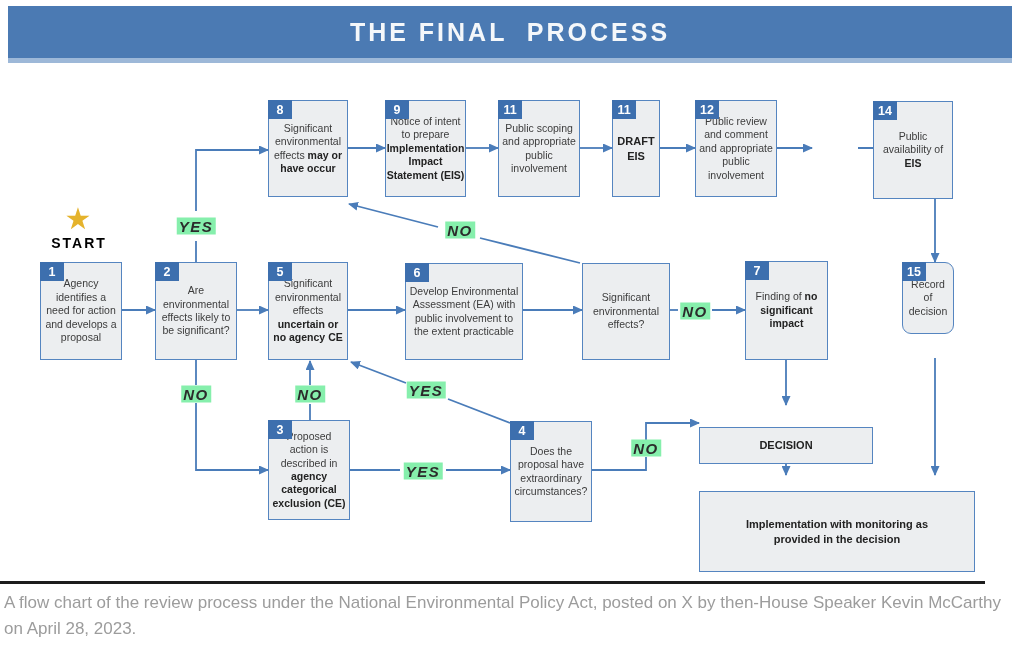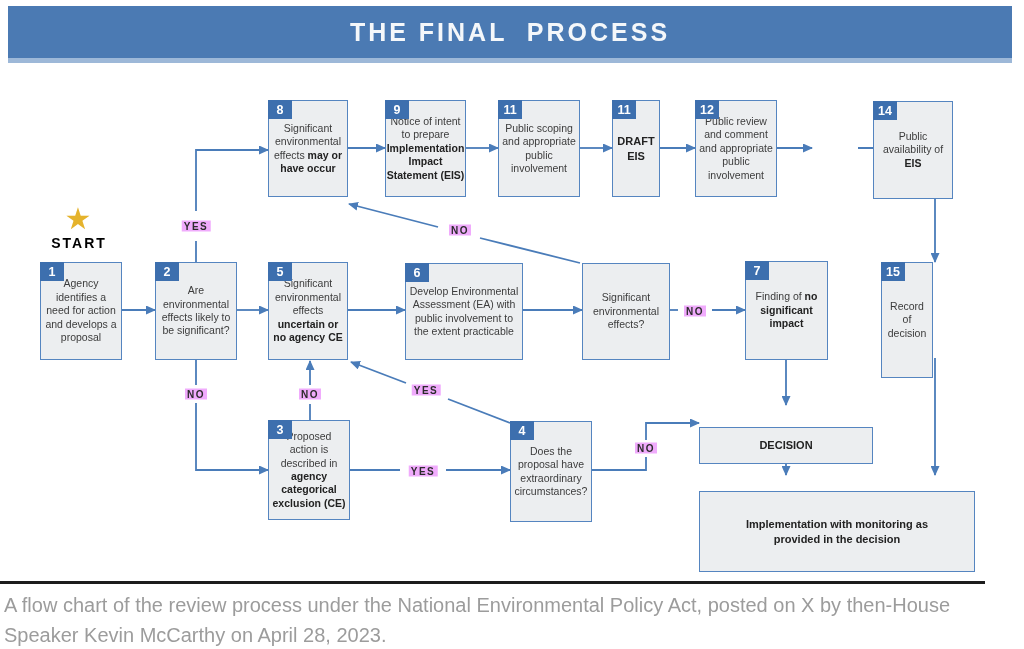--- a/index.html
+++ b/index.html
@@ -16,35 +16,35 @@
   .box{position:absolute;box-sizing:border-box;background:#eceef0;border:1.5px solid #5585c0;
        display:flex;align-items:center;justify-content:center;text-align:center;
        font-size:10.5px;line-height:1.28;color:#3c3c3c;padding:3px 3px;}
   .box b{color:#222;}
   .badge{position:absolute;top:-1px;left:-1px;min-width:20px;height:19px;padding:0 2px;
          background:#3d6fae;color:#fff;font-size:12.5px;font-weight:700;
          display:flex;align-items:center;justify-content:center;}
   .bold-box{font-weight:700;font-size:11px;color:#222;}
 
   
-  .lbl{position:absolute;transform:translate(-50%,-50%);font-size:10px;font-weight:700;
-       letter-spacing:1.5px;color:#2b2b2b;background:#f0abfc;padding:0 2px;}
+  .lbl{position:absolute;transform:translate(-50%,-50%);font-size:15px;font-weight:700;
+       letter-spacing:1.5px;color:#2b2b2b;background:#86efac;padding:0 2px;font-style:italic;}
 
   
   .star{position:absolute;left:78px;top:219px;transform:translate(-50%,-50%);
         font-size:30px;color:#e5b32c;line-height:1;}
   .start-lbl{position:absolute;left:79px;top:243px;transform:translate(-50%,-50%);
         font-size:14px;font-weight:700;letter-spacing:2px;color:#000000;}
 
   
   #arrows{position:absolute;left:0;top:0;width:1024px;height:649px;pointer-events:none;}
 
   
   .divider{position:absolute;left:0;top:581px;width:985px;height:2.5px;background:#1c1c1c;}
-  .caption{position:absolute;left:4px;top:590px;width:1012px;font-size:20px;
+  .caption{position:absolute;left:4px;top:590px;width:1012px;font-size:17px;
            color:#9c9c9c;line-height:1.5;}
 </style>
 </head>
 <body>
 
 <div id="stage">
 
   <div class="banner">
     <span class="banner-title">THE FINAL  PROCESS</span>
   </div>
@@ -143,21 +143,21 @@
     <span class="badge">6</span>
     <span><span>Develop Environmental Assessment (EA) with public involvement to the extent practicable</span></span>
   </div>
   <div class="box" style="left:582px;top:263px;width:88px;height:97px;">
     <span><span>Significant environmental effects?</span></span>
   </div>
   <div class="box" style="left:745px;top:261px;width:83px;height:99px;">
     <span class="badge">7</span>
     <span><span>Finding of </span><b>no significant impact</b></span>
   </div>
-  <div class="box" style="left:881px;top:262px;width:52px;height:116px;">
+  <div class="box" style="left:902px;top:262px;width:52px;height:72px;border-radius:9px;">
     <span class="badge">15</span>
     <span><span>Record of decision</span></span>
   </div>
 
   <div class="box" style="left:268px;top:420px;width:82px;height:100px;">
     <span class="badge">3</span>
     <span><span>Proposed action is described in </span><b>agency categorical exclusion (CE)</b></span>
   </div>
   <div class="box" style="left:510px;top:421px;width:82px;height:101px;">
     <span class="badge">4</span>

